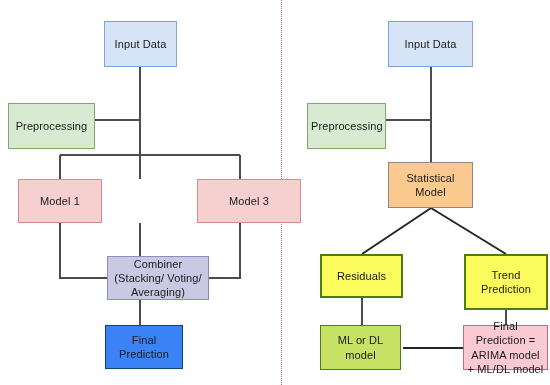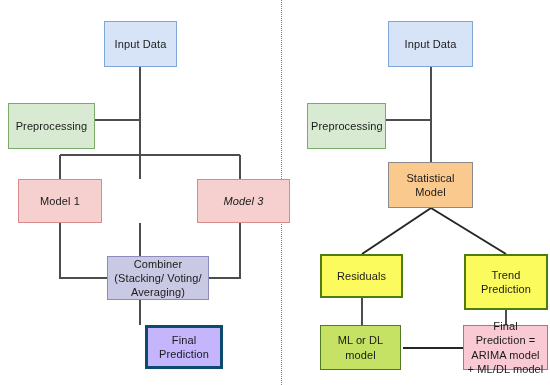--- a/index.html
+++ b/index.html
@@ -42,21 +42,21 @@
   }
   .node span {
     display: block;
     width: 100%;
   }
   
   .n-blue   { background:#d7e4f7; border:1px solid #7ea6d8; }
   .n-green  { background:#d8ead2; border:1px solid #7aab6a;margin-top:6px; }
   .n-red    { background:#f6cfcf; border:1px solid #d98a8a; }
   .n-purple { background:#c9c9e4; border:1px solid #8b8bbd; }
-  .n-orange { background:#c4b5fd; border:3px solid #0c4a6e;margin-left:40px; }
+  .n-orange { background:#3b82f6; border:1px solid #0c4a6e; }
   .n-orange2{ background:#fac98d; border:1px solid #8a8a8a; }
   .n-yellow { background:#fbfb5e; border:2px solid #4d7c0f; }
   .n-lime   { background:#c6e265; border:1px solid #4f7a24; }
   .n-pink   { background:#f9c9d4; border:1px solid #c06a84;justify-content:flex-end; }
 
   .divider {
     position: absolute;
     top: 0;
     height: 385px;
     width: 0;
@@ -112,21 +112,21 @@
 
   <div class="node n-green" style="left:8px; top:97px; width:87px; height:46px;">
     <span>Preprocessing</span>
   </div>
 
   <div class="node n-red" style="left:18px; top:179px; width:84px; height:44px;">
     <span>Model 1</span>
   </div>
 
 
-  <div class="node n-red" style="left:197px; top:179px; width:93px; height:44px;font-style:italic;">
+  <div class="node n-red" style="left:197px; top:179px; width:104px; height:44px;">
     <span>Model 3</span>
   </div>
 
   <div class="node n-purple" style="left:107px; top:256px; width:102px; height:44px;">
     <span>Combiner (Stacking/ Voting/ Averaging)</span>
   </div>
 
   <div class="node n-orange" style="left:105px; top:325px; width:78px; height:44px;">
     <span>Final Prediction</span>
   </div>

